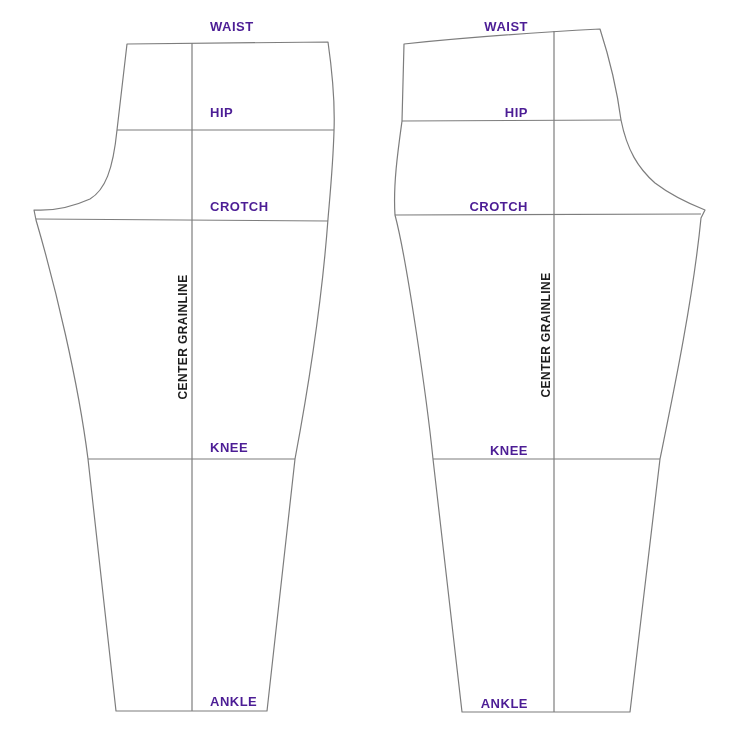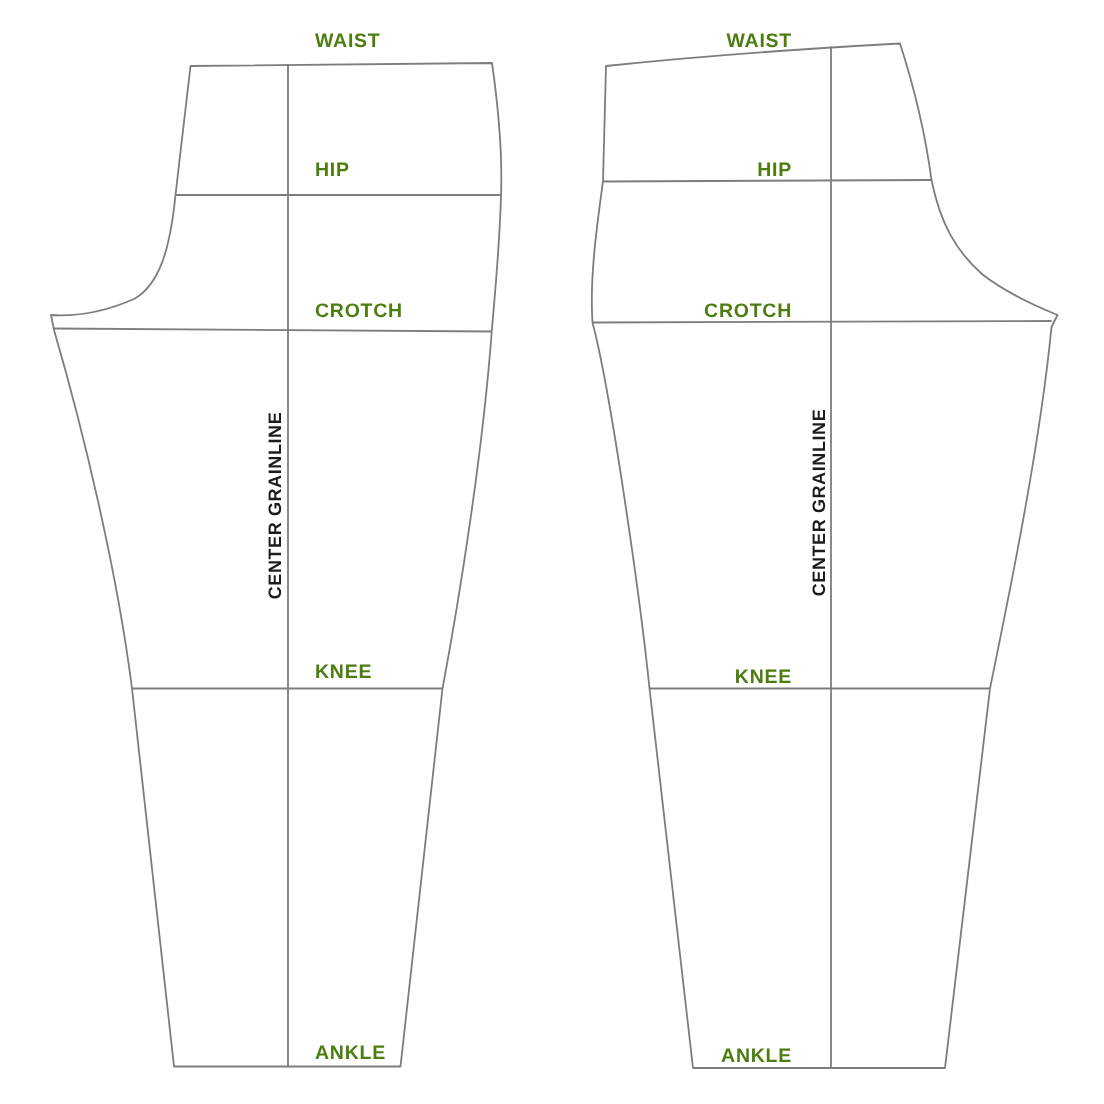--- a/index.html
+++ b/index.html
@@ -21,21 +21,21 @@
     position: absolute;
     left: 0;
     top: 0;
   }
   .lvl-label {
     position: absolute;
     font-size: 13px;
     font-weight: 700;
     letter-spacing: 0.5px;
     line-height: 13px;
-    color: #4d7c0f;
+    color: #4c1d95;
     white-space: nowrap;
   }
   .lvl-label.right-col {
     text-align: right;
   }
   .grainline-label {
     position: absolute;
     font-size: 12px;
     font-weight: 700;
     letter-spacing: 0.4px;

